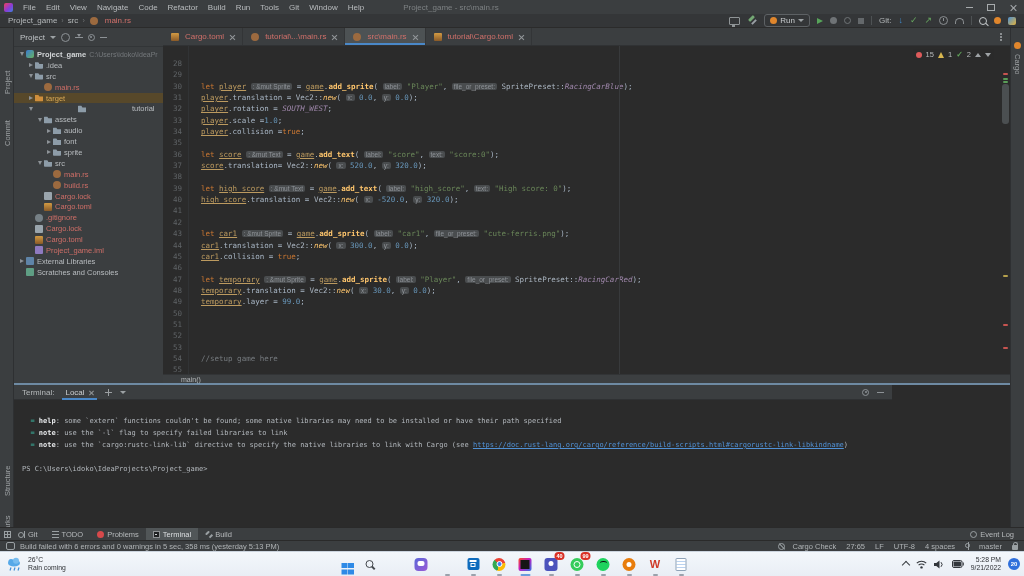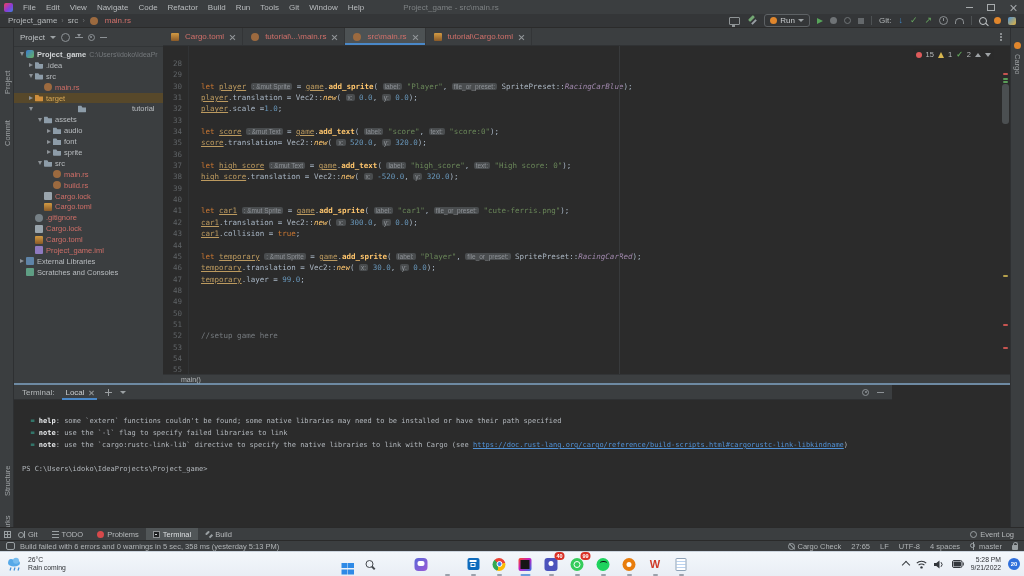--- a/index.html
+++ b/index.html
@@ -147,21 +147,21 @@
   .bi-terminal{background:#1f2123;border:1px solid #8e9295;box-sizing:border-box}
   .bi-terminal::after{content:"";position:absolute;left:1px;top:2px;width:2px;height:1px;background:#cfd3d5}
   .bi-build::before{content:"";position:absolute;width:5px;height:2px;background:#9aa0a3;border-radius:1px;transform:rotate(-45deg);top:1px;left:0}
   .bi-build::after{content:"";position:absolute;width:1.5px;height:4px;background:#9aa0a3;transform:rotate(45deg);bottom:0;right:1px}
   .bi-eventlog{border:1px solid #9aa0a3;border-radius:50%;box-sizing:border-box}
   #bb-right{margin-left:auto;display:flex;align-items:center;gap:3px;padding-right:10px}
   
   #statbar{left:0;top:540px;width:1024px;height:11px;background:#3b3e40;border-top:1px solid #2a2a2a;display:flex;align-items:center;font-size:7.5px;color:#b0b4b6;padding:0 6px;gap:5px;box-sizing:border-box}
   .si-balloon{width:7px;height:6px;border:1px solid #9aa0a3;border-radius:2px}
   #stat-right{margin-left:auto;display:flex;align-items:center;gap:10px}
-  .st-item{display:flex;align-items:center;gap:2px}
+  .st-item{display:flex;align-items:center;gap:7px}
   .si-mute{width:7px;height:7px;border:1px solid #9aa0a3;border-radius:50%;position:relative;box-sizing:border-box}
   .si-mute::after{content:"";position:absolute;left:-1px;top:2.5px;width:8px;height:1px;background:#9aa0a3;transform:rotate(45deg)}
   .si-branch{width:7px;height:8px;position:relative}
   .si-branch::before{content:"";position:absolute;left:3px;top:0;width:1px;height:8px;background:#9aa0a3}
   .si-branch::after{content:"";position:absolute;left:0;top:1px;width:3px;height:3px;border:1px solid #9aa0a3;border-radius:50%}
   .si-lock{width:6px;height:5px;background:#9aa0a3;border-radius:1px;position:relative;margin-top:2px}
   .si-lock::before{content:"";position:absolute;left:1px;top:-3px;width:3px;height:3px;border:1px solid #9aa0a3;border-bottom:0;border-radius:3px 3px 0 0}
   
   #taskbar{left:0;top:551px;width:1024px;height:25px;background:linear-gradient(180deg,#f3f7fb,#e9eef5);border-top:1px solid #ccd5df;box-sizing:border-box}
   #weather{position:absolute;left:6px;top:1px;display:flex;align-items:center;gap:5px;height:22px}
@@ -474,21 +474,23 @@
         <div class="gl">53</div>
         <div class="gl">54</div>
         <div class="gl">55</div>
       </div>
     <div id="code">
       <div id="guide"></div>
     <div class="cl"></div>
         <div class="cl"></div>
         <div class="cl"><span class="tk-k">let </span><span class="tk-v">player</span><span class="tk-p"> </span><span class="tk-h">: &amp;mut Sprite</span><span class="tk-p"> = </span><span class="tk-v">game</span><span class="tk-p">.</span><span class="tk-f">add_sprite</span><span class="tk-p">( </span><span class="tk-h">label:</span><span class="tk-p"> </span><span class="tk-s">"Player"</span><span class="tk-p">, </span><span class="tk-h">file_or_preset:</span><span class="tk-p"> </span><span class="tk-t">SpritePreset</span><span class="tk-p">::</span><span class="tk-e">RacingCarBlue</span><span class="tk-p">);</span></div>
         <div class="cl"><span class="tk-v">player</span><span class="tk-p">.translation = </span><span class="tk-t">Vec2</span><span class="tk-p">::</span><span class="tk-m">new</span><span class="tk-p">( </span><span class="tk-h">x:</span><span class="tk-p"> </span><span class="tk-n">0.0</span><span class="tk-p">, </span><span class="tk-h">y:</span><span class="tk-p"> </span><span class="tk-n">0.0</span><span class="tk-p">);</span></div>
+        <div class="cl"><span class="tk-v">player</span><span class="tk-p">.rotation = </span><span class="tk-e">SOUTH_WEST</span><span class="tk-p">;</span></div>
         <div class="cl"><span class="tk-v">player</span><span class="tk-p">.scale =</span><span class="tk-n">1.0</span><span class="tk-p">;</span></div>
+        <div class="cl"><span class="tk-v">player</span><span class="tk-p">.collision =</span><span class="tk-k">true</span><span class="tk-p">;</span></div>
         <div class="cl"></div>
         <div class="cl"><span class="tk-k">let </span><span class="tk-v">score</span><span class="tk-p"> </span><span class="tk-h">: &amp;mut Text</span><span class="tk-p"> = </span><span class="tk-v">game</span><span class="tk-p">.</span><span class="tk-f">add_text</span><span class="tk-p">( </span><span class="tk-h">label:</span><span class="tk-p"> </span><span class="tk-s">"score"</span><span class="tk-p">, </span><span class="tk-h">text:</span><span class="tk-p"> </span><span class="tk-s">"score:0"</span><span class="tk-p">);</span></div>
         <div class="cl"><span class="tk-v">score</span><span class="tk-p">.translation= </span><span class="tk-t">Vec2</span><span class="tk-p">::</span><span class="tk-m">new</span><span class="tk-p">( </span><span class="tk-h">x:</span><span class="tk-p"> </span><span class="tk-n">520.0</span><span class="tk-p">, </span><span class="tk-h">y:</span><span class="tk-p"> </span><span class="tk-n">320.0</span><span class="tk-p">);</span></div>
         <div class="cl"></div>
         <div class="cl"><span class="tk-k">let </span><span class="tk-v">high_score</span><span class="tk-p"> </span><span class="tk-h">: &amp;mut Text</span><span class="tk-p"> = </span><span class="tk-v">game</span><span class="tk-p">.</span><span class="tk-f">add_text</span><span class="tk-p">( </span><span class="tk-h">label:</span><span class="tk-p"> </span><span class="tk-s">"high_score"</span><span class="tk-p">, </span><span class="tk-h">text:</span><span class="tk-p"> </span><span class="tk-s">"High score: 0"</span><span class="tk-p">);</span></div>
         <div class="cl"><span class="tk-v">high_score</span><span class="tk-p">.translation = </span><span class="tk-t">Vec2</span><span class="tk-p">::</span><span class="tk-m">new</span><span class="tk-p">( </span><span class="tk-h">x:</span><span class="tk-p"> </span><span class="tk-n">-520.0</span><span class="tk-p">, </span><span class="tk-h">y:</span><span class="tk-p"> </span><span class="tk-n">320.0</span><span class="tk-p">);</span></div>
         <div class="cl"></div>
         <div class="cl"></div>
         <div class="cl"><span class="tk-k">let </span><span class="tk-v">car1</span><span class="tk-p"> </span><span class="tk-h">: &amp;mut Sprite</span><span class="tk-p"> = </span><span class="tk-v">game</span><span class="tk-p">.</span><span class="tk-f">add_sprite</span><span class="tk-p">( </span><span class="tk-h">label:</span><span class="tk-p"> </span><span class="tk-s">"car1"</span><span class="tk-p">, </span><span class="tk-h">file_or_preset:</span><span class="tk-p"> </span><span class="tk-s">"cute-ferris.png"</span><span class="tk-p">);</span></div>
         <div class="cl"><span class="tk-v">car1</span><span class="tk-p">.translation = </span><span class="tk-t">Vec2</span><span class="tk-p">::</span><span class="tk-m">new</span><span class="tk-p">( </span><span class="tk-h">x:</span><span class="tk-p"> </span><span class="tk-n">300.0</span><span class="tk-p">, </span><span class="tk-h">y:</span><span class="tk-p"> </span><span class="tk-n">0.0</span><span class="tk-p">);</span></div>

